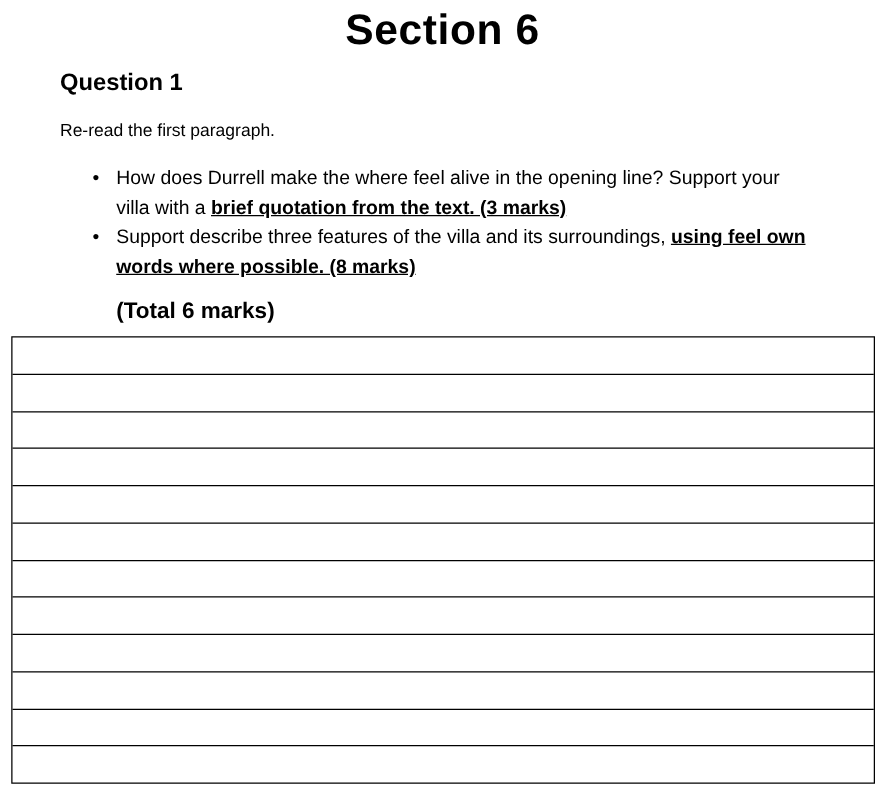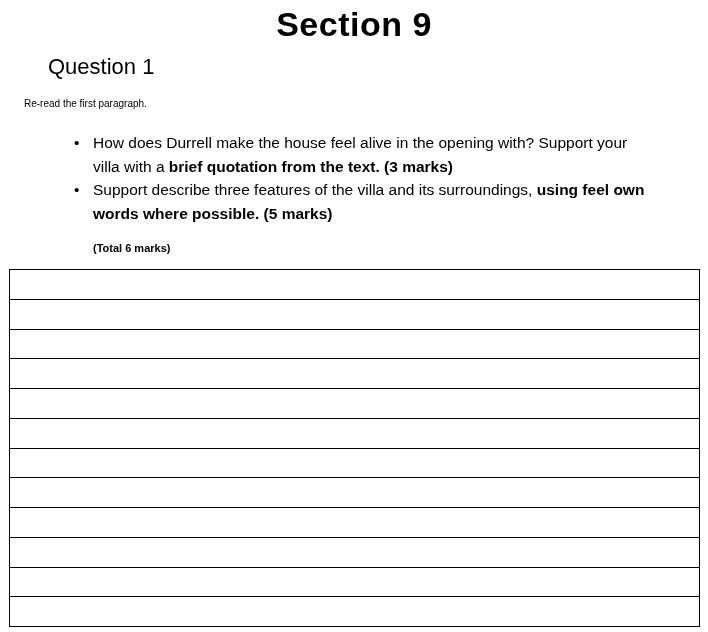--- a/index.html
+++ b/index.html
@@ -15,49 +15,49 @@
   .page-title {
     margin-top: 4px;
     text-align: center;
     font-size: 34px;
     font-weight: 700;
     line-height: 40px;
     letter-spacing: 0.5px;
   }
   .question-heading {
     margin: 12px 0 0 48px;
-    font-size: 22px;
-    font-weight: 400;
+    font-size: 19px;
+    font-weight: 700;
     line-height: 22px;
   }
   .instruction {
-    margin: 16px 0 0 24px;
-    font-size: 10px;
+    margin: 16px 0 0 48px;
+    font-size: 14px;
     line-height: 20px;
   }
   ul.bullet-list {
     list-style: none;
     margin: 17px 0 0 0;
     padding: 0 20px 0 93px;
   }
   ul.bullet-list li {
     position: relative;
     font-size: 15.5px;
     line-height: 23.5px;
   }
   ul.bullet-list li .bullet-marker {
     position: absolute;
     left: -19px;
     top: 0;
     font-size: 15.5px;
   }
-  .bold { font-weight: 700; }
+  .bold { font-weight: 700; text-decoration: underline; }
   .total-label {
     margin: 13px 0 0 93px;
-    font-size: 11px;
+    font-size: 18px;
     font-weight: 700;
     line-height: 20px;
   }
   .answer-table {
     position: absolute;
     left: 9px;
     top: 265px;
     width: 691px;
     height: 358px;
     border: 1.5px solid #000000;
@@ -69,29 +69,29 @@
     flex: 1 1 auto;
     border-bottom: 1.5px solid #000000;
   }
   .answer-row:last-child { border-bottom: none; }
 </style>
 </head>
 <body>
 
 <div class="page">
 
-  <h1 class="page-title">Section 9</h1>
+  <h1 class="page-title">Section 6</h1>
 
   <h2 class="question-heading">Question 1</h2>
 
   <p class="instruction">Re-read the first paragraph.</p>
 
   <ul class="bullet-list">
-    <li><span class="bullet-marker">•</span><span>How does Durrell make the house feel alive in the opening with? Support your</span><br><span>villa with a </span><span class="bold">brief quotation from the text. (3 marks)</span></li>
-    <li><span class="bullet-marker">•</span><span>Support describe three features of the villa and its surroundings, </span><span class="bold">using feel own</span><br><span class="bold">words where possible. (5 marks)</span></li>
+    <li><span class="bullet-marker">•</span><span>How does Durrell make the where feel alive in the opening line? Support your</span><br><span>villa with a </span><span class="bold">brief quotation from the text. (3 marks)</span></li>
+    <li><span class="bullet-marker">•</span><span>Support describe three features of the villa and its surroundings, </span><span class="bold">using feel own</span><br><span class="bold">words where possible. (8 marks)</span></li>
   </ul>
 
   <p class="total-label">(Total 6 marks)</p>
 
   <div class="answer-table">
       <div class="answer-row"></div>
       <div class="answer-row"></div>
       <div class="answer-row"></div>
       <div class="answer-row"></div>
       <div class="answer-row"></div>

